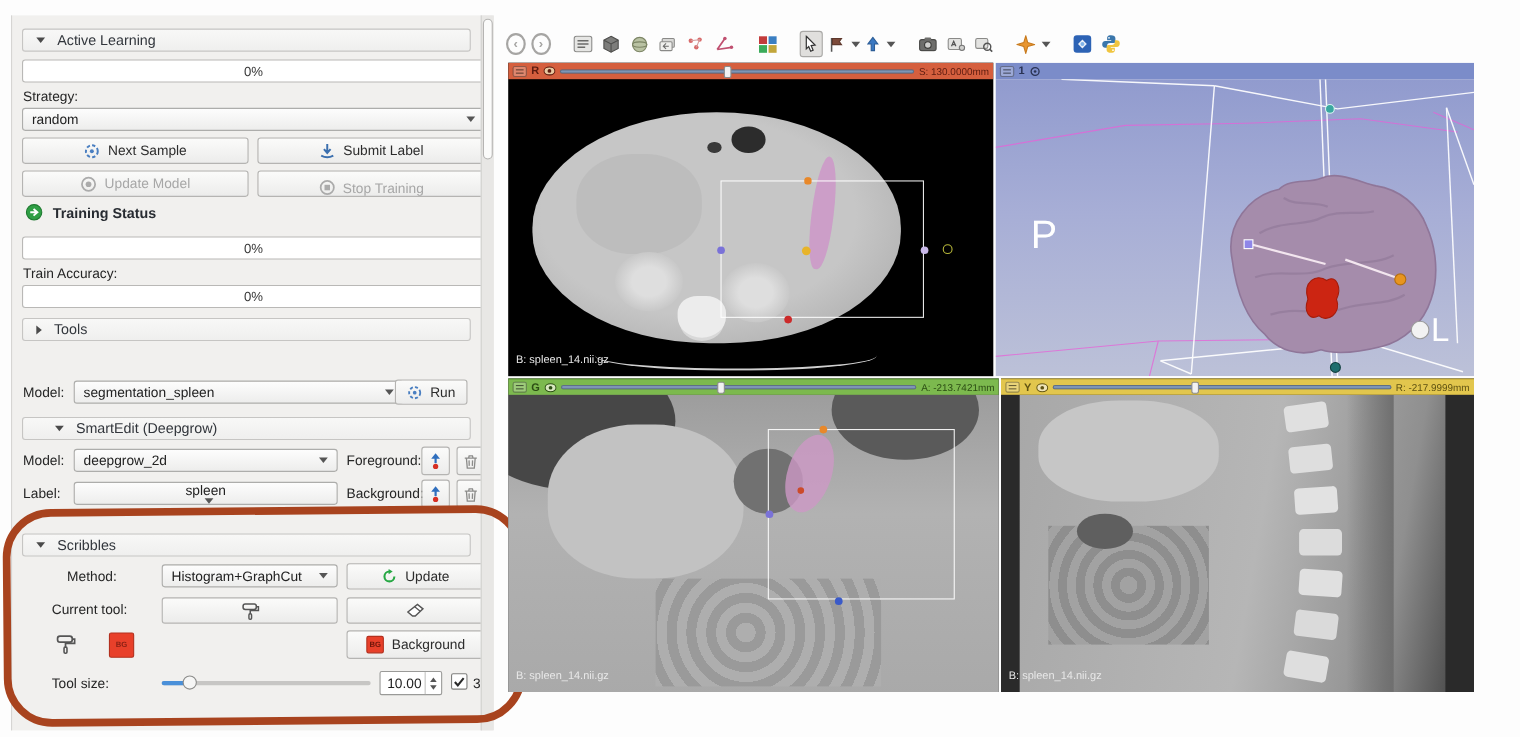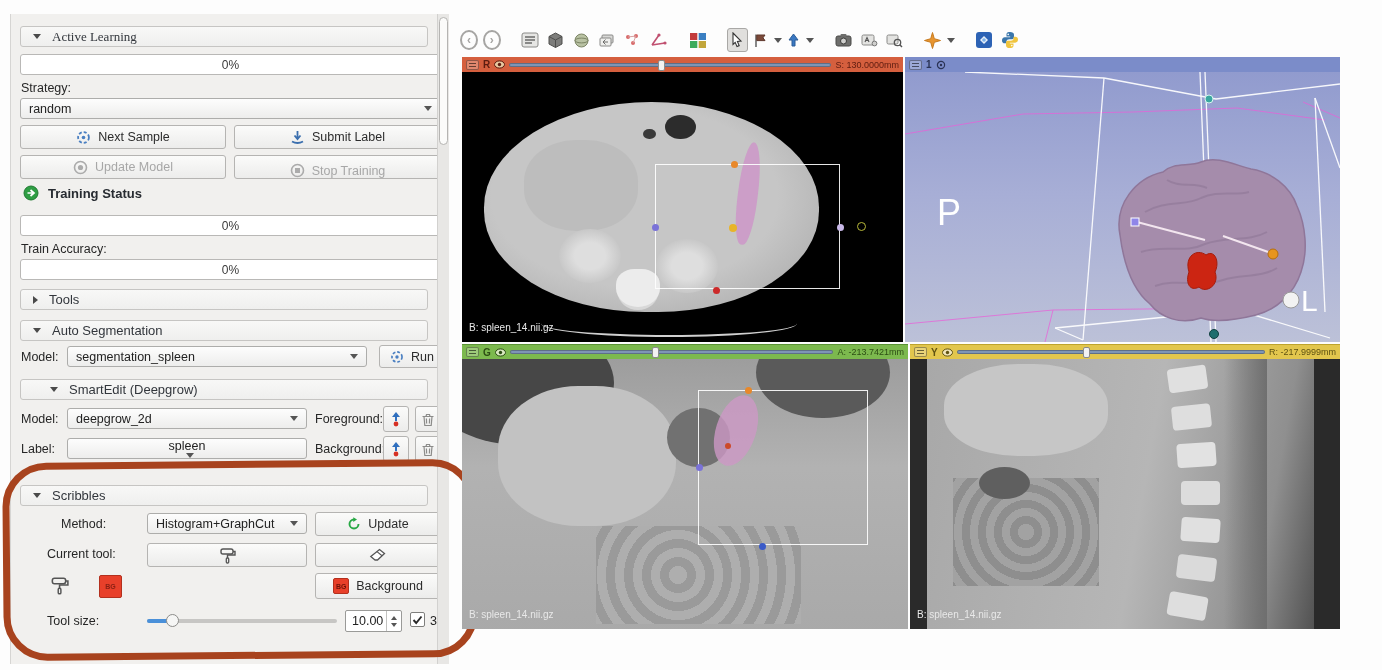--- a/index.html
+++ b/index.html
@@ -74,21 +74,21 @@
   .orient { position:absolute; color:#fff; font-weight:normal; }
   .roi { position:absolute; border:1.5px solid rgba(255,255,255,0.9); }
 </style>
 </head>
 <body>
 
 <div id="stage">
 
   <div id="panel" class="abs">
 
-    <div class="sec-head abs" style="top:12px;font-family:Liberation Serif, serif;">
+    <div class="sec-head abs" style="top:12px;">
       <span class="tri-d"></span>
       <span>Active Learning</span>
     </div>
     <div class="progress abs" style="top:40px;">
       <span>0%</span>
     </div>
     <div class="abs flabel" style="top:67px; left:10px;">Strategy:</div>
     <div class="combo abs" style="top:84px; left:9px; width:421px;">
       <span class="val">random</span>
       <span class="caret"></span>
@@ -135,30 +135,26 @@
     <div class="abs flabel" style="top:228px; left:10px;">Train Accuracy:</div>
     <div class="progress abs" style="top:245px;">
       <span>0%</span>
     </div>
 
     <div class="sec-head abs" style="top:275px;">
       <span class="tri-r"></span>
       <span>Tools</span>
     </div>
 
-    <div class="sec-head abs" style="top:306px;">
-      <span class="tri-d"></span>
-      <span>Auto Segmentation</span>
-    </div>
     <div class="abs flabel" style="top:336px; left:10px;">Model:</div>
     <div class="combo abs" style="top:332px; left:56px; width:300px;">
       <span class="val">segmentation_spleen</span>
       <span class="caret"></span>
     </div>
-    <div class="btn abs" style="top:331px; left:368px; width:66px; height:23px;">
+    <div class="btn abs" style="top:331px; left:348px; width:66px; height:23px;">
       <svg class="ico" width="14" height="14" viewBox="0 0 15 15">
           <circle cx="7.5" cy="7.5" r="5.4" fill="none" stroke="#4a7fc1" stroke-width="1.8" stroke-dasharray="3 2"></circle>
           <circle cx="7.5" cy="7.5" r="1.8" fill="#4a7fc1"></circle>
         </svg>
       <span>Run</span>
     </div>
 
     <div class="sec-head abs" style="top:365px;padding-left:29px;">
       <span class="tri-d"></span>
       <span>SmartEdit (Deepgrow)</span>

